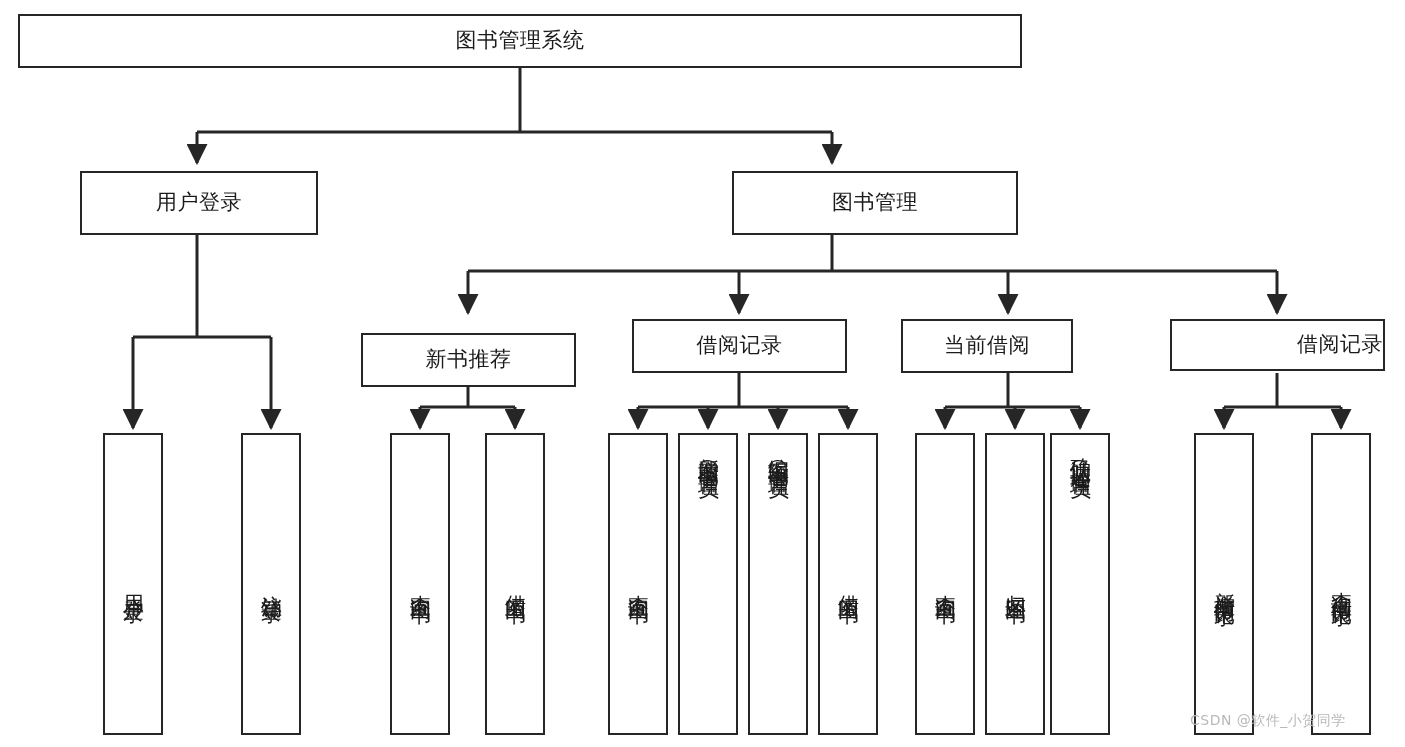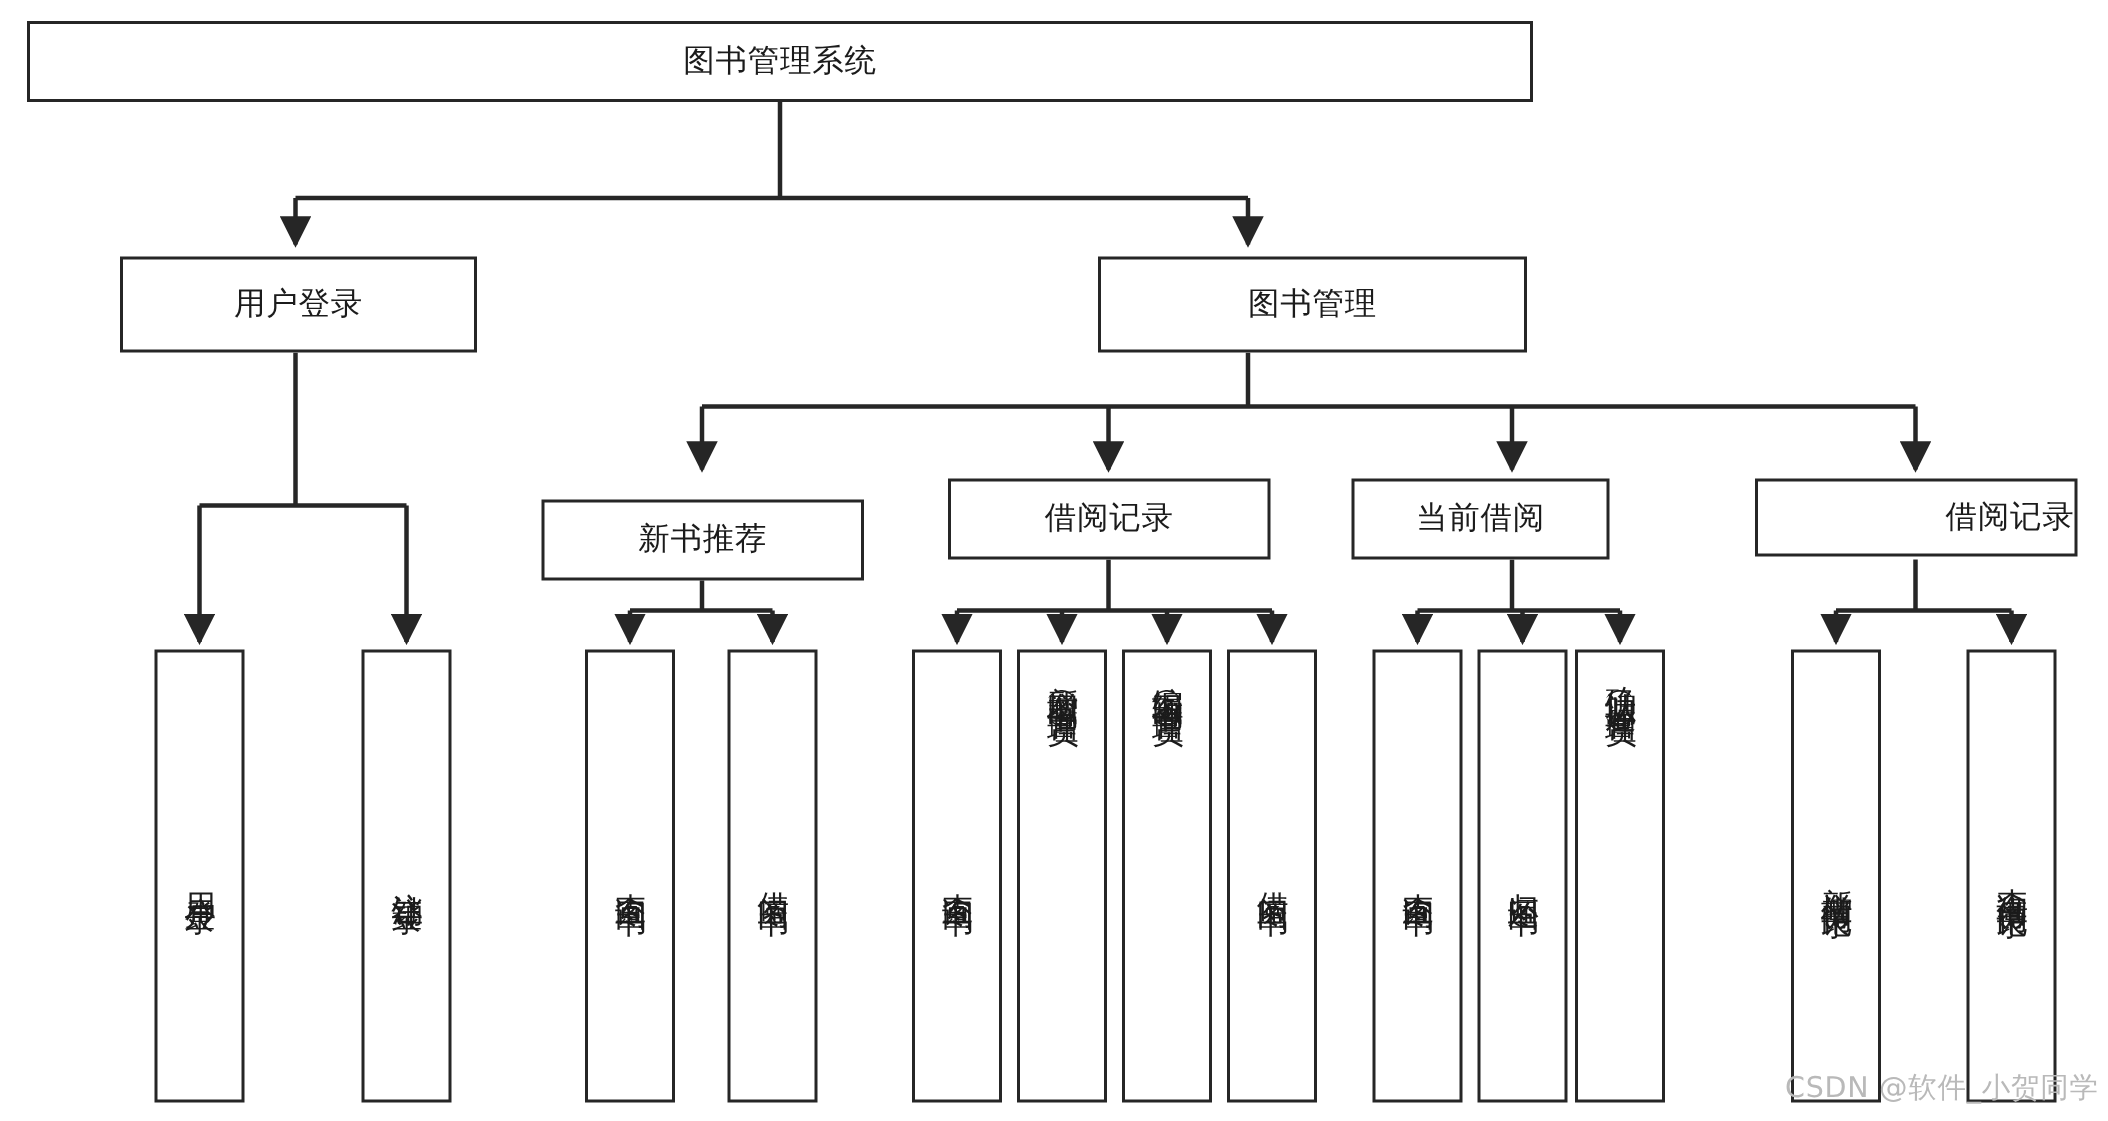--- a/index.html
+++ b/index.html
@@ -56,21 +56,21 @@
     line-height: 1;
     white-space: nowrap;
   }
   .node.vertical.center-col {
     align-items: center;
     padding-top: 0;
   }
   .watermark {
     position: absolute;
     color: #b9b9b9;
-    font-size: 19px;
+    font-size: 14px;
     white-space: nowrap;
     letter-spacing: 0.5px;
   }
 </style>
 </head>
 <body>
 
 <div id="canvas">
 
   <svg id="edges" viewBox="0 0 1405 747" xmlns="http://www.w3.org/2000/svg">

